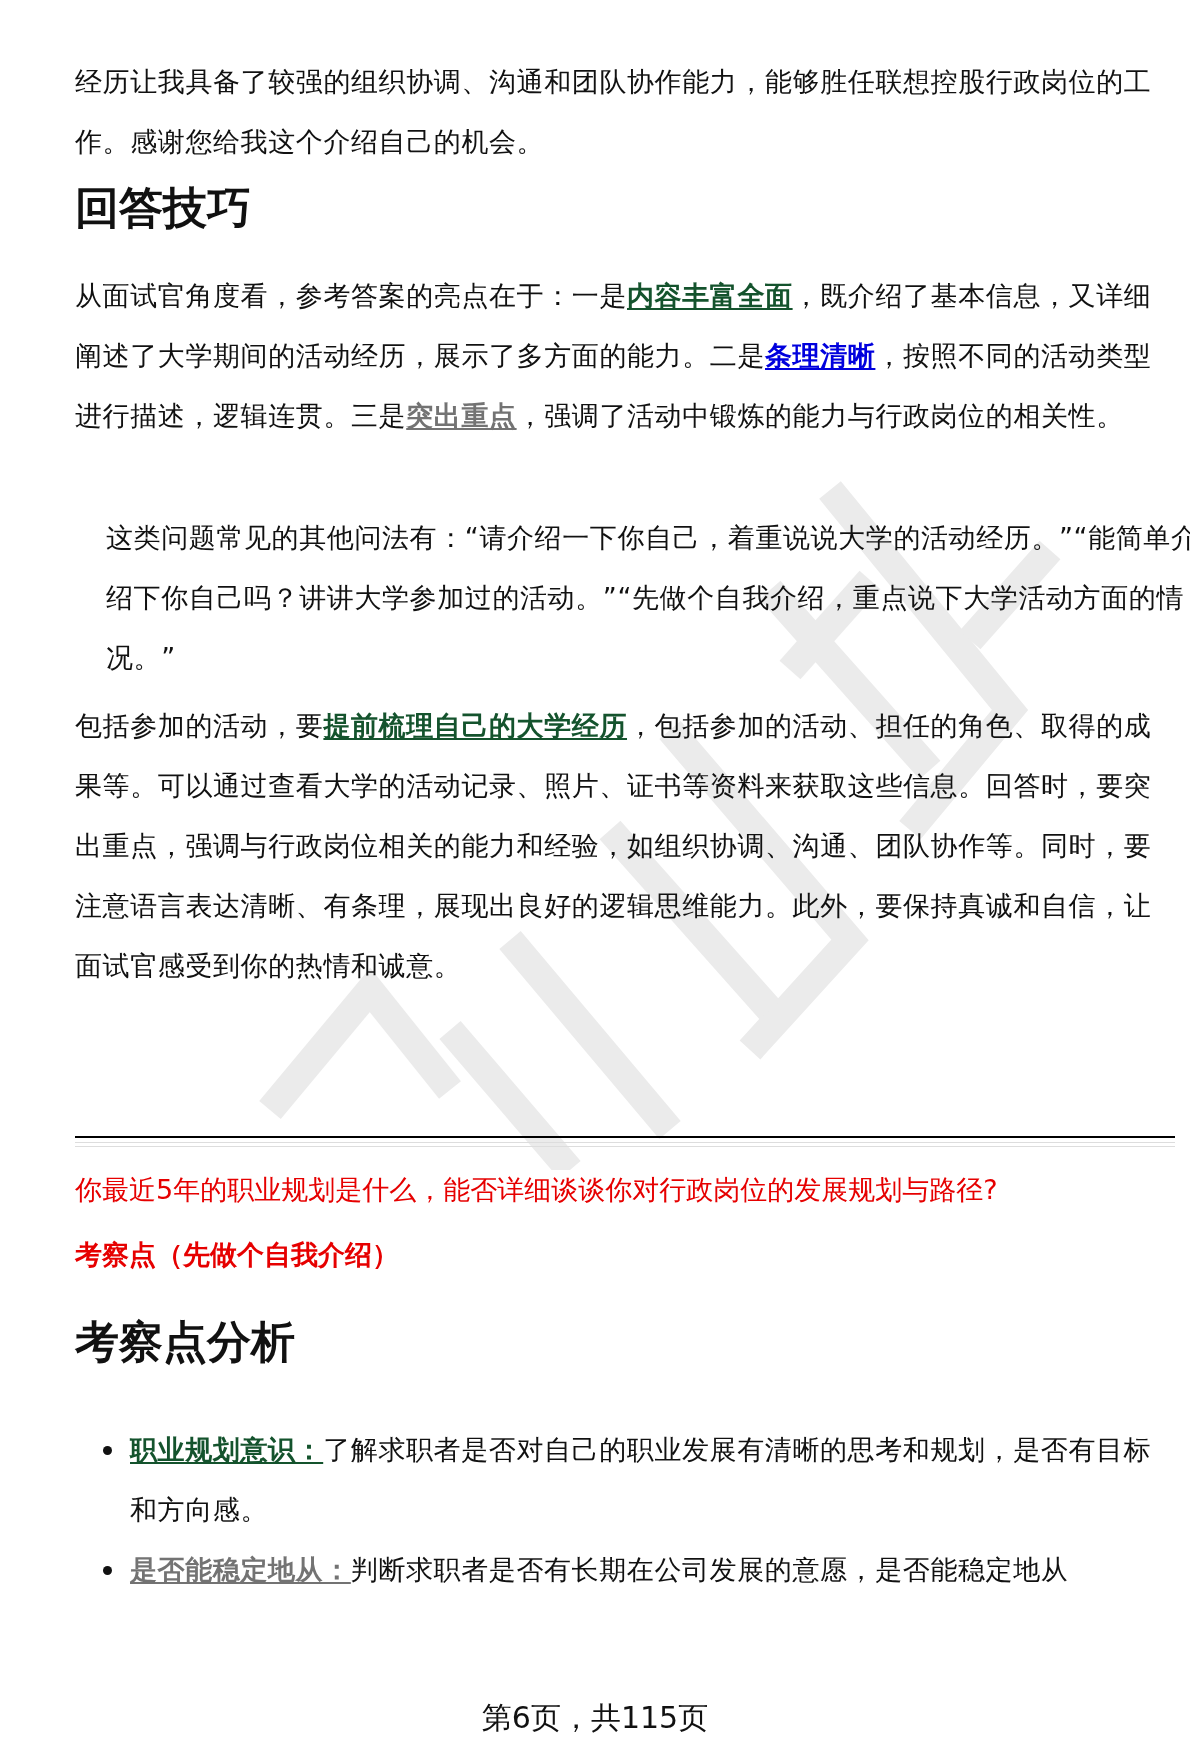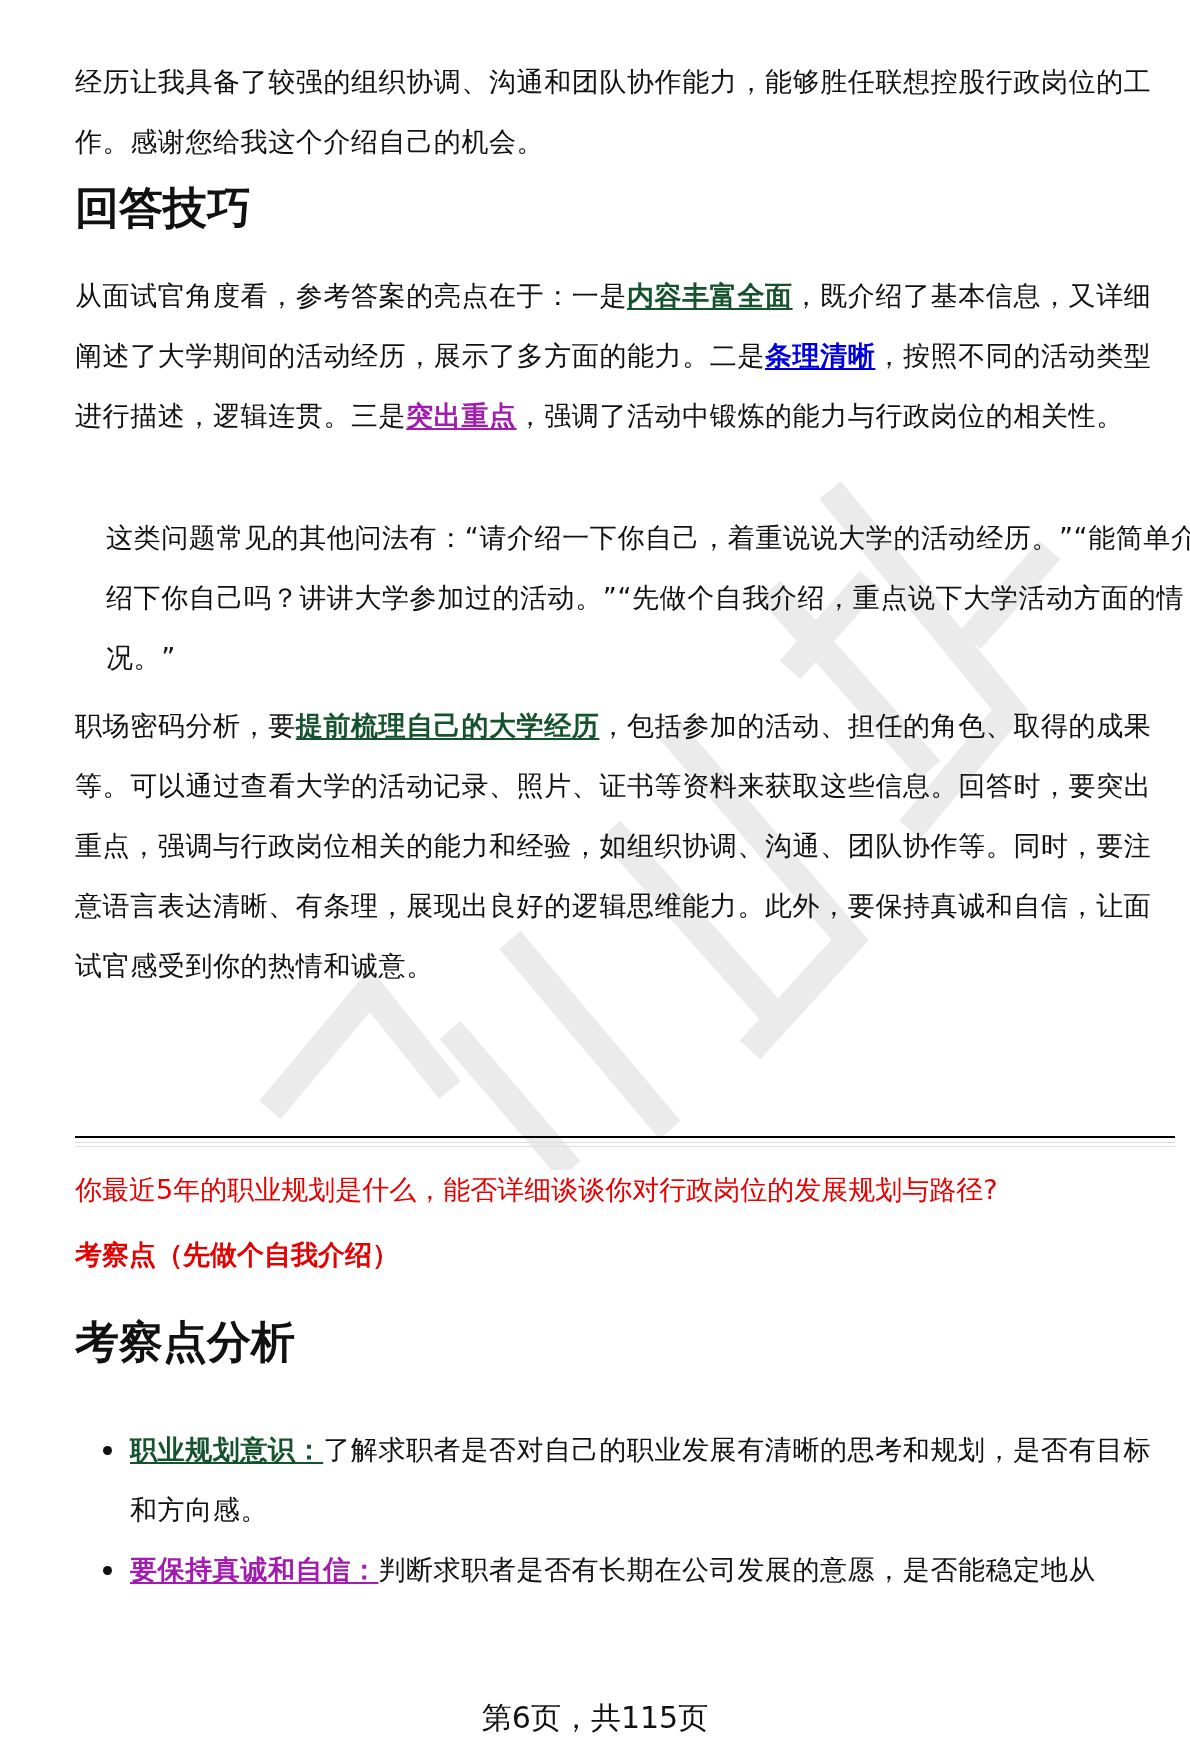--- a/index.html
+++ b/index.html
@@ -48,21 +48,21 @@
       margin: 0;
       line-height: 40px;
     }
     .hl {
       font-weight: bold;
       text-decoration: underline;
       text-underline-offset: 3px;
     }
     .hl.red { color: #14532d; }
     .hl.blue { color: #0000dd; }
-    .hl.green { color: #a21caf; }
+    .hl.green { color: #737373; }
     .divider {
       position: absolute;
       left: 0;
       top: 1136px;
       width: 1100px;
       height: 0;
       border-top: 2px solid #000000;
     }
     .divider2 {
       position: absolute;
@@ -150,35 +150,35 @@
 <div class="page">
 
   <p class="para" style="top:52px;">经历让我具备了较强的组织协调、沟通和团队协作能力，能够胜任联想控股行政岗位的工作。感谢您给我这个介绍自己的机会。</p>
 
   <h2 class="h2" style="top:188px;">回答技巧</h2>
 
   <p class="para" style="top:266px;"><span>从面试官角度看，参考答案的亮点在于：一是</span><span class="hl red">内容丰富全面</span><span>，既介绍了基本信息，又详细阐述了大学期间的活动经历，展示了多方面的能力。二是</span><span class="hl blue">条理清晰</span><span>，按照不同的活动类型进行描述，逻辑连贯。三是</span><span class="hl green">突出重点</span><span>，强调了活动中锻炼的能力与行政岗位的相关性。</span></p>
 
   <p class="para" style="top:508px;margin-left:31px;">这类问题常见的其他问法有：“请介绍一下你自己，着重说说大学的活动经历。”“能简单介绍下你自己吗？讲讲大学参加过的活动。”“先做个自我介绍，重点说下大学活动方面的情况。”</p>
 
-  <p class="para" style="top:696px;"><span>职场密码分析，要</span><span class="hl red">提前梳理自己的大学经历</span><span>，包括参加的活动、担任的角色、取得的成果等。可以通过查看大学的活动记录、照片、证书等资料来获取这些信息。回答时，要突出重点，强调与行政岗位相关的能力和经验，如组织协调、沟通、团队协作等。同时，要注意语言表达清晰、有条理，展现出良好的逻辑思维能力。此外，要保持真诚和自信，让面试官感受到你的热情和诚意。</span></p>
+  <p class="para" style="top:696px;"><span>包括参加的活动，要</span><span class="hl red">提前梳理自己的大学经历</span><span>，包括参加的活动、担任的角色、取得的成果等。可以通过查看大学的活动记录、照片、证书等资料来获取这些信息。回答时，要突出重点，强调与行政岗位相关的能力和经验，如组织协调、沟通、团队协作等。同时，要注意语言表达清晰、有条理，展现出良好的逻辑思维能力。此外，要保持真诚和自信，让面试官感受到你的热情和诚意。</span></p>
 
   <div class="divider"></div>
   <div class="divider2"></div>
 
   <p class="question">你最近5年的职业规划是什么，能否详细谈谈你对行政岗位的发展规划与路径?</p>
 
   <p class="subq">考察点（先做个自我介绍）</p>
 
   <h2 class="h2" style="top:1322px;">考察点分析</h2>
 
   <ul class="bullets">
     <li>
       <span class="dot"></span><span class="hl red">职业规划意识：</span><span>了解求职者是否对自己的职业发展有清晰的思考和规划，是否有目标和方向感。</span>
     </li>
     <li>
-      <span class="dot"></span><span class="hl green">要保持真诚和自信：</span><span>判断求职者是否有长期在公司发展的意愿，是否能稳定地从</span>
+      <span class="dot"></span><span class="hl green">是否能稳定地从：</span><span>判断求职者是否有长期在公司发展的意愿，是否能稳定地从</span>
     </li>
   </ul>
 
 </div>
 
 <div class="footer">第6页，共115页</div>
 
 </body></html>

